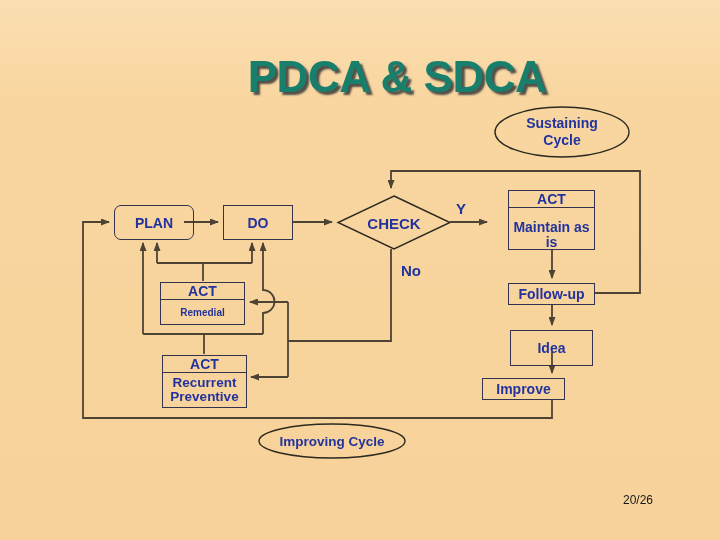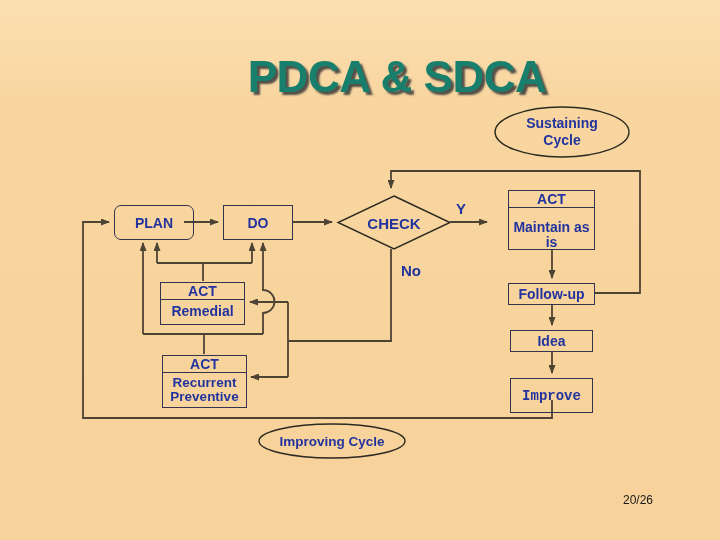--- a/index.html
+++ b/index.html
@@ -108,26 +108,26 @@
   <div class="lbl" id="check-label">CHECK</div>
   <div class="lbl" id="y-label">Y</div>
   <div class="lbl" id="no-label">No</div>
 
   <div class="box split" style="left:508px; top:190px; width:87px; height:60px;">
     <div class="hdr" style="height:19px;">ACT</div>
     <div class="bod" style="font-size:14px;margin-top:12px;">Maintain as is</div>
   </div>
 
   <div class="box" style="left:508px; top:283px; width:87px; height:22px;">Follow-up</div>
-  <div class="box" style="left:510px; top:330px; width:83px; height:22px;">Idea</div>
-  <div class="box" style="left:510px; top:378px; width:83px; height:35px;font-family:Liberation Mono, monospace;">Improve</div>
+  <div class="box" style="left:510px; top:330px; width:83px; height:36px;">Idea</div>
+  <div class="box" style="left:482px; top:378px; width:83px; height:22px;">Improve</div>
 
   <div class="box split" style="left:160px; top:282px; width:85px; height:43px;">
     <div class="hdr">ACT</div>
-    <div class="bod" style="font-size:14px;text-align:center;">Remedial</div>
+    <div class="bod" style="font-size:10px;text-align:center;">Remedial</div>
   </div>
 
   <div class="box split" style="left:162px; top:355px; width:85px; height:53px;">
     <div class="hdr">ACT</div>
     <div class="bod" style="line-height:1.05;">Recurrent Preventive</div>
   </div>
 
   <div id="page-number">20/26</div>
 
 </div>

